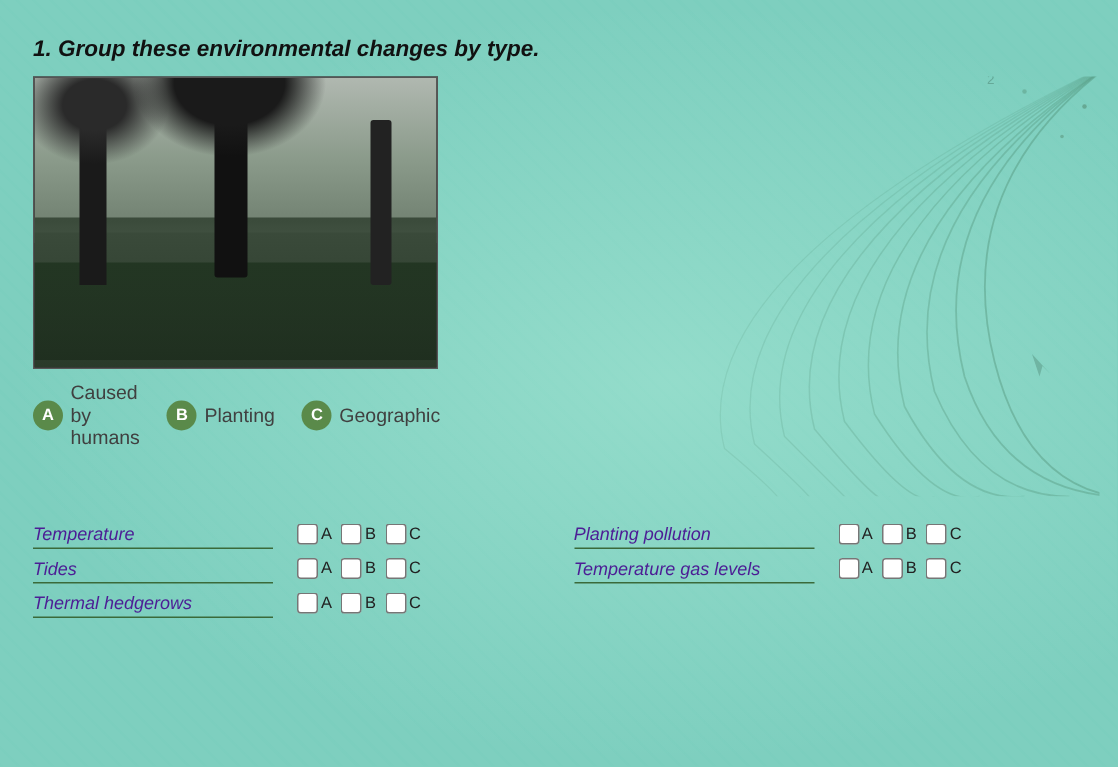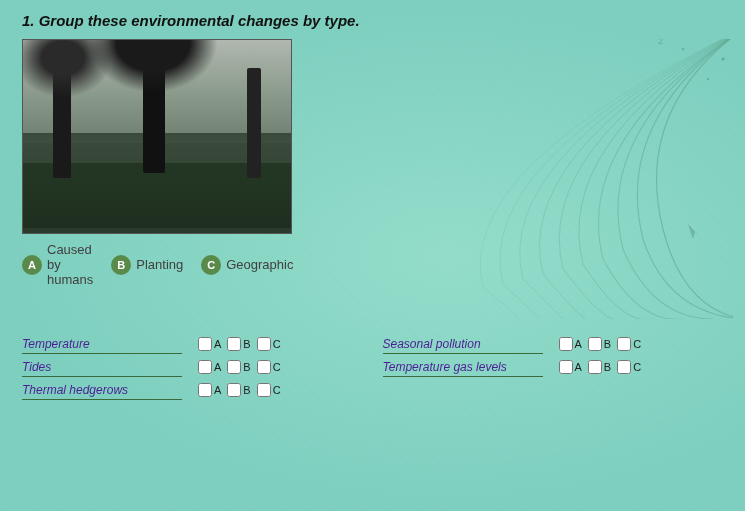--- a/index.html
+++ b/index.html
@@ -29,21 +29,21 @@
           transparent 2px,
           transparent 8px
         );
       pointer-events: none;
       z-index: 0;
     }
 
     .page {
       position: relative;
       z-index: 1;
-      padding: 12px 22px 10px 22px;
+      padding: 24px 22px 10px 22px;
     }
 
     .question-label {
       font-size: 15px;
       font-weight: bold;
       color: #111;
       margin-bottom: 10px;
       font-style: italic;
     }
 
@@ -382,21 +382,21 @@
           </div>
           <hr class="row-hr">
         </div>
 
       </div>
 
       <div class="table-col">
 
         <div style="margin-bottom:6px;">
           <div class="inline-row">
-            <span class="row-label">Seasonal pollution</span>
+            <span class="row-label">Planting pollution</span>
             <div class="checkboxes">
               <input type="checkbox" class="cb-box" style="width: 14px; height: 14px;">
               <span class="cb-label">A</span>
               <input type="checkbox" class="cb-box" style="width: 14px; height: 14px;">
               <span class="cb-label">B</span>
               <input type="checkbox" class="cb-box" style="width: 14px; height: 14px;">
               <span class="cb-label">C</span>
             </div>
           </div>
           <hr class="row-hr">

